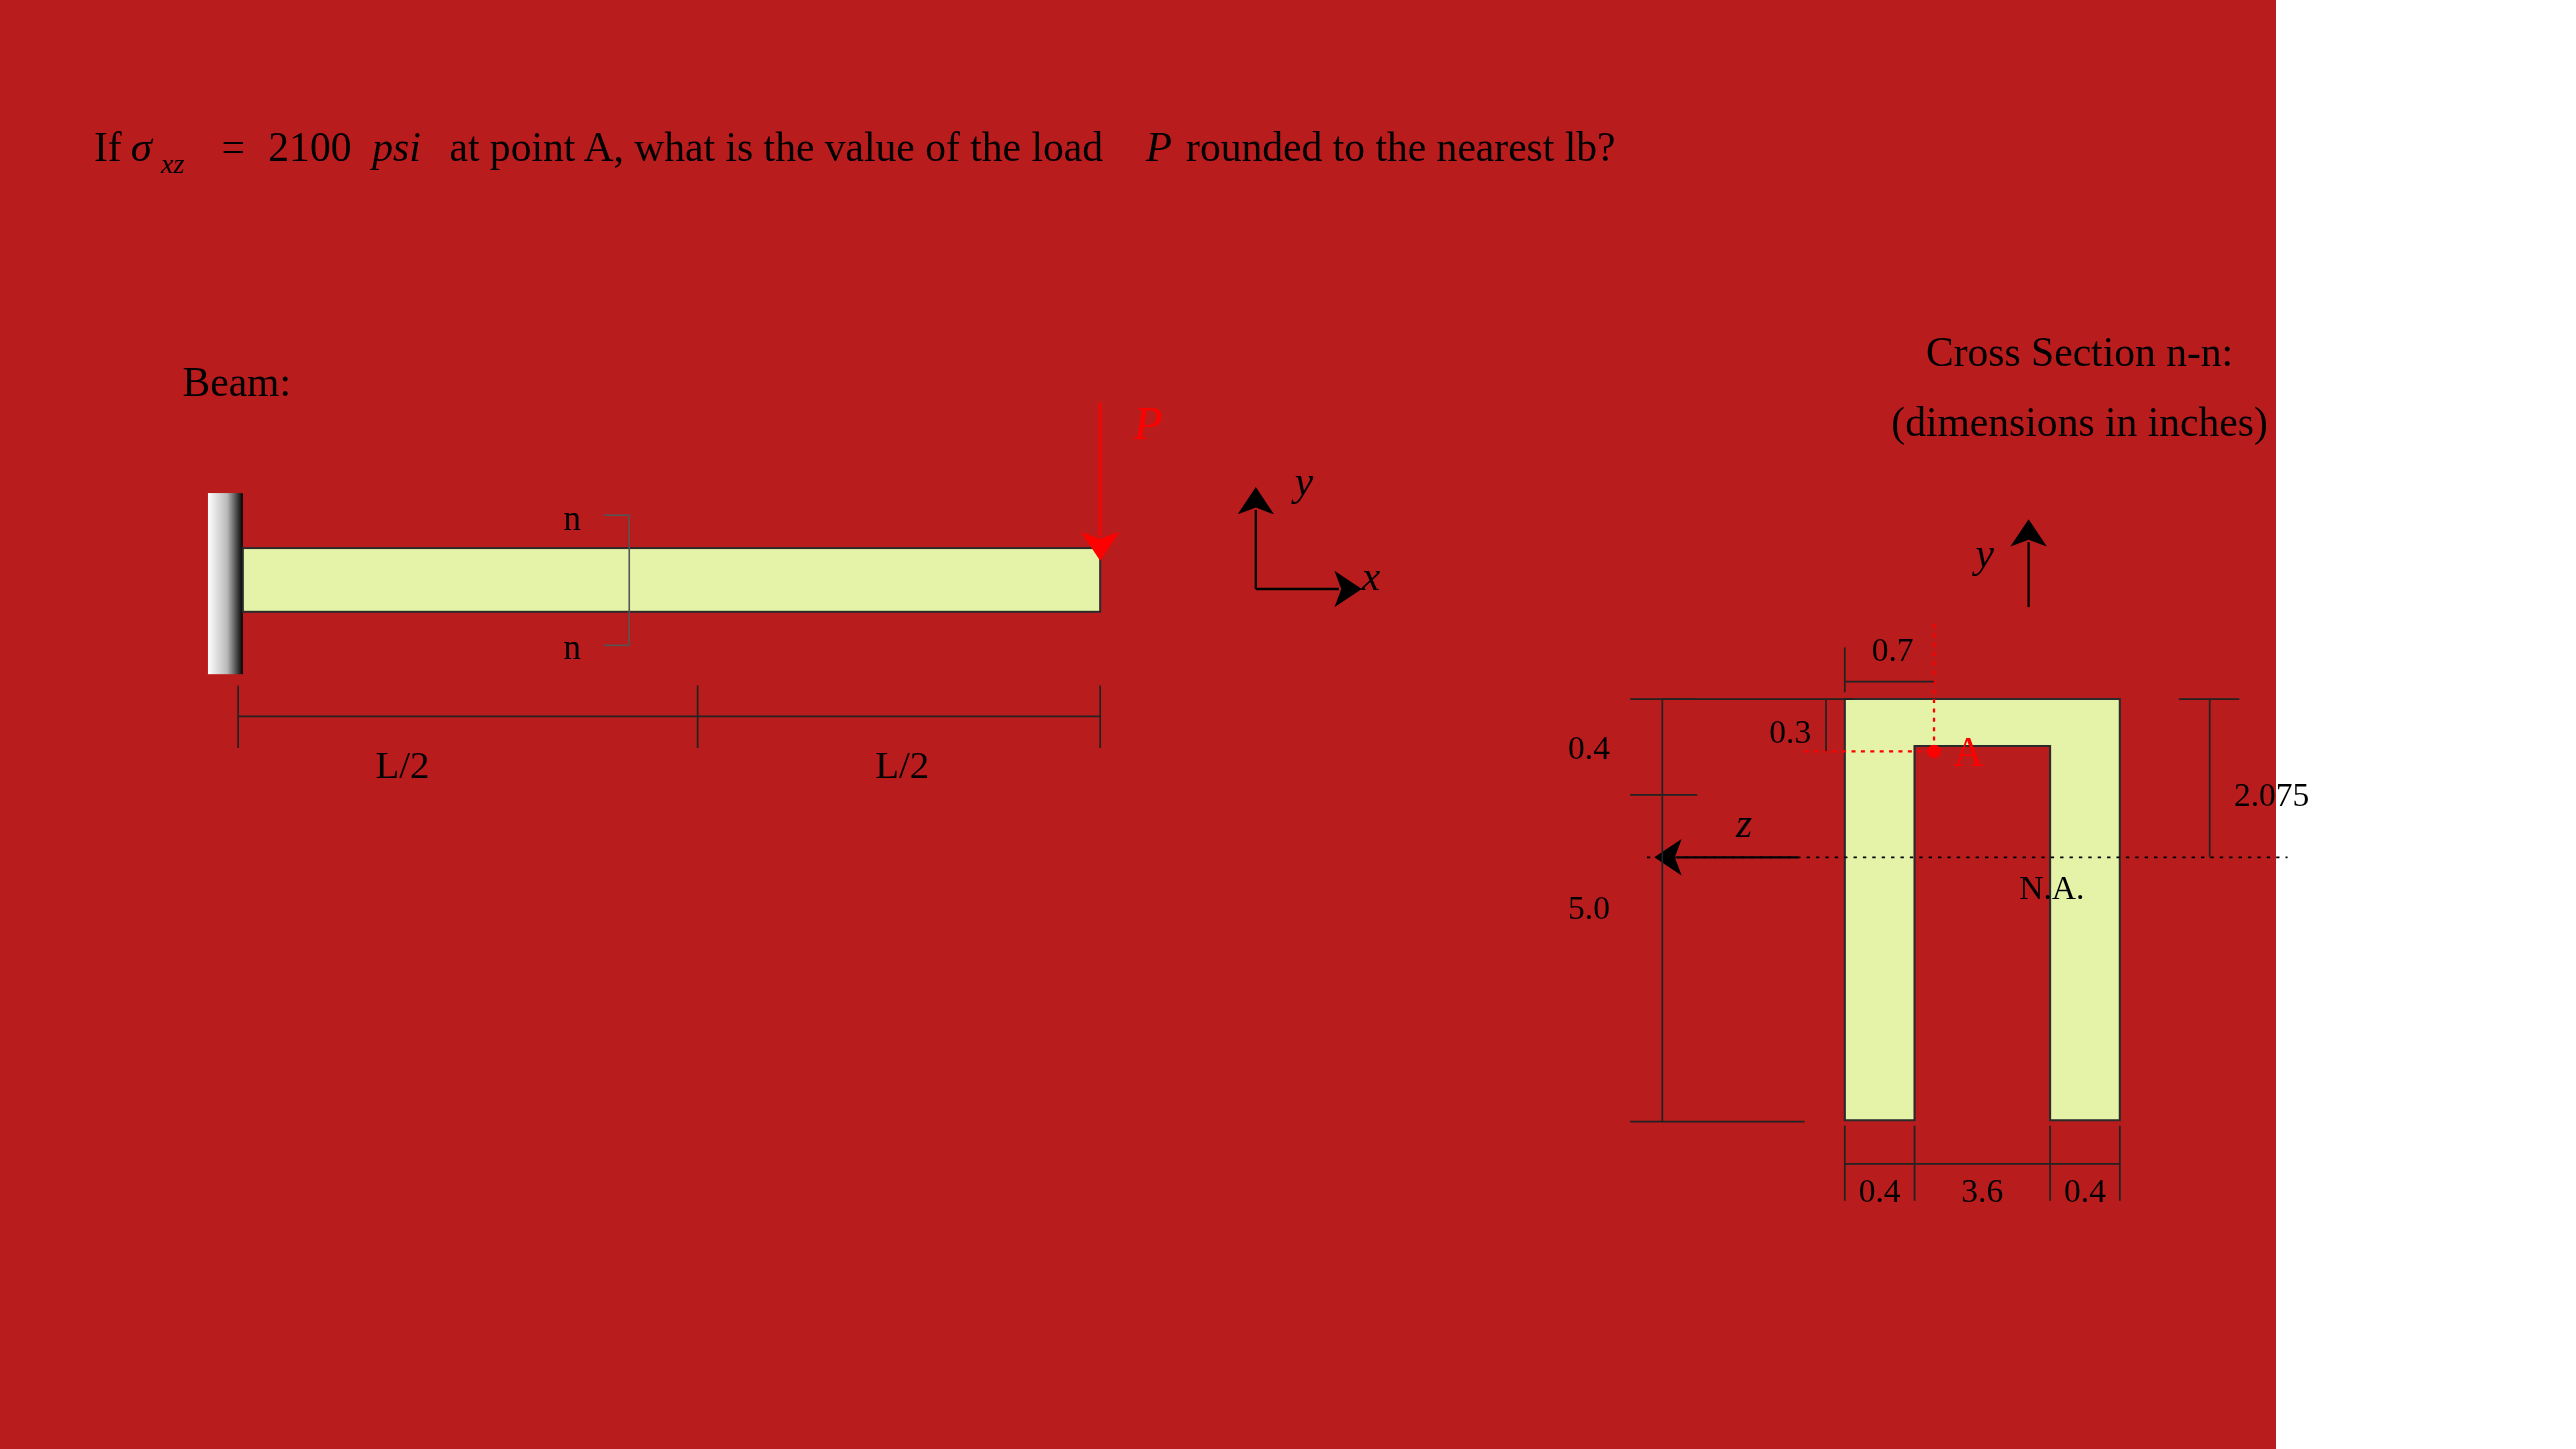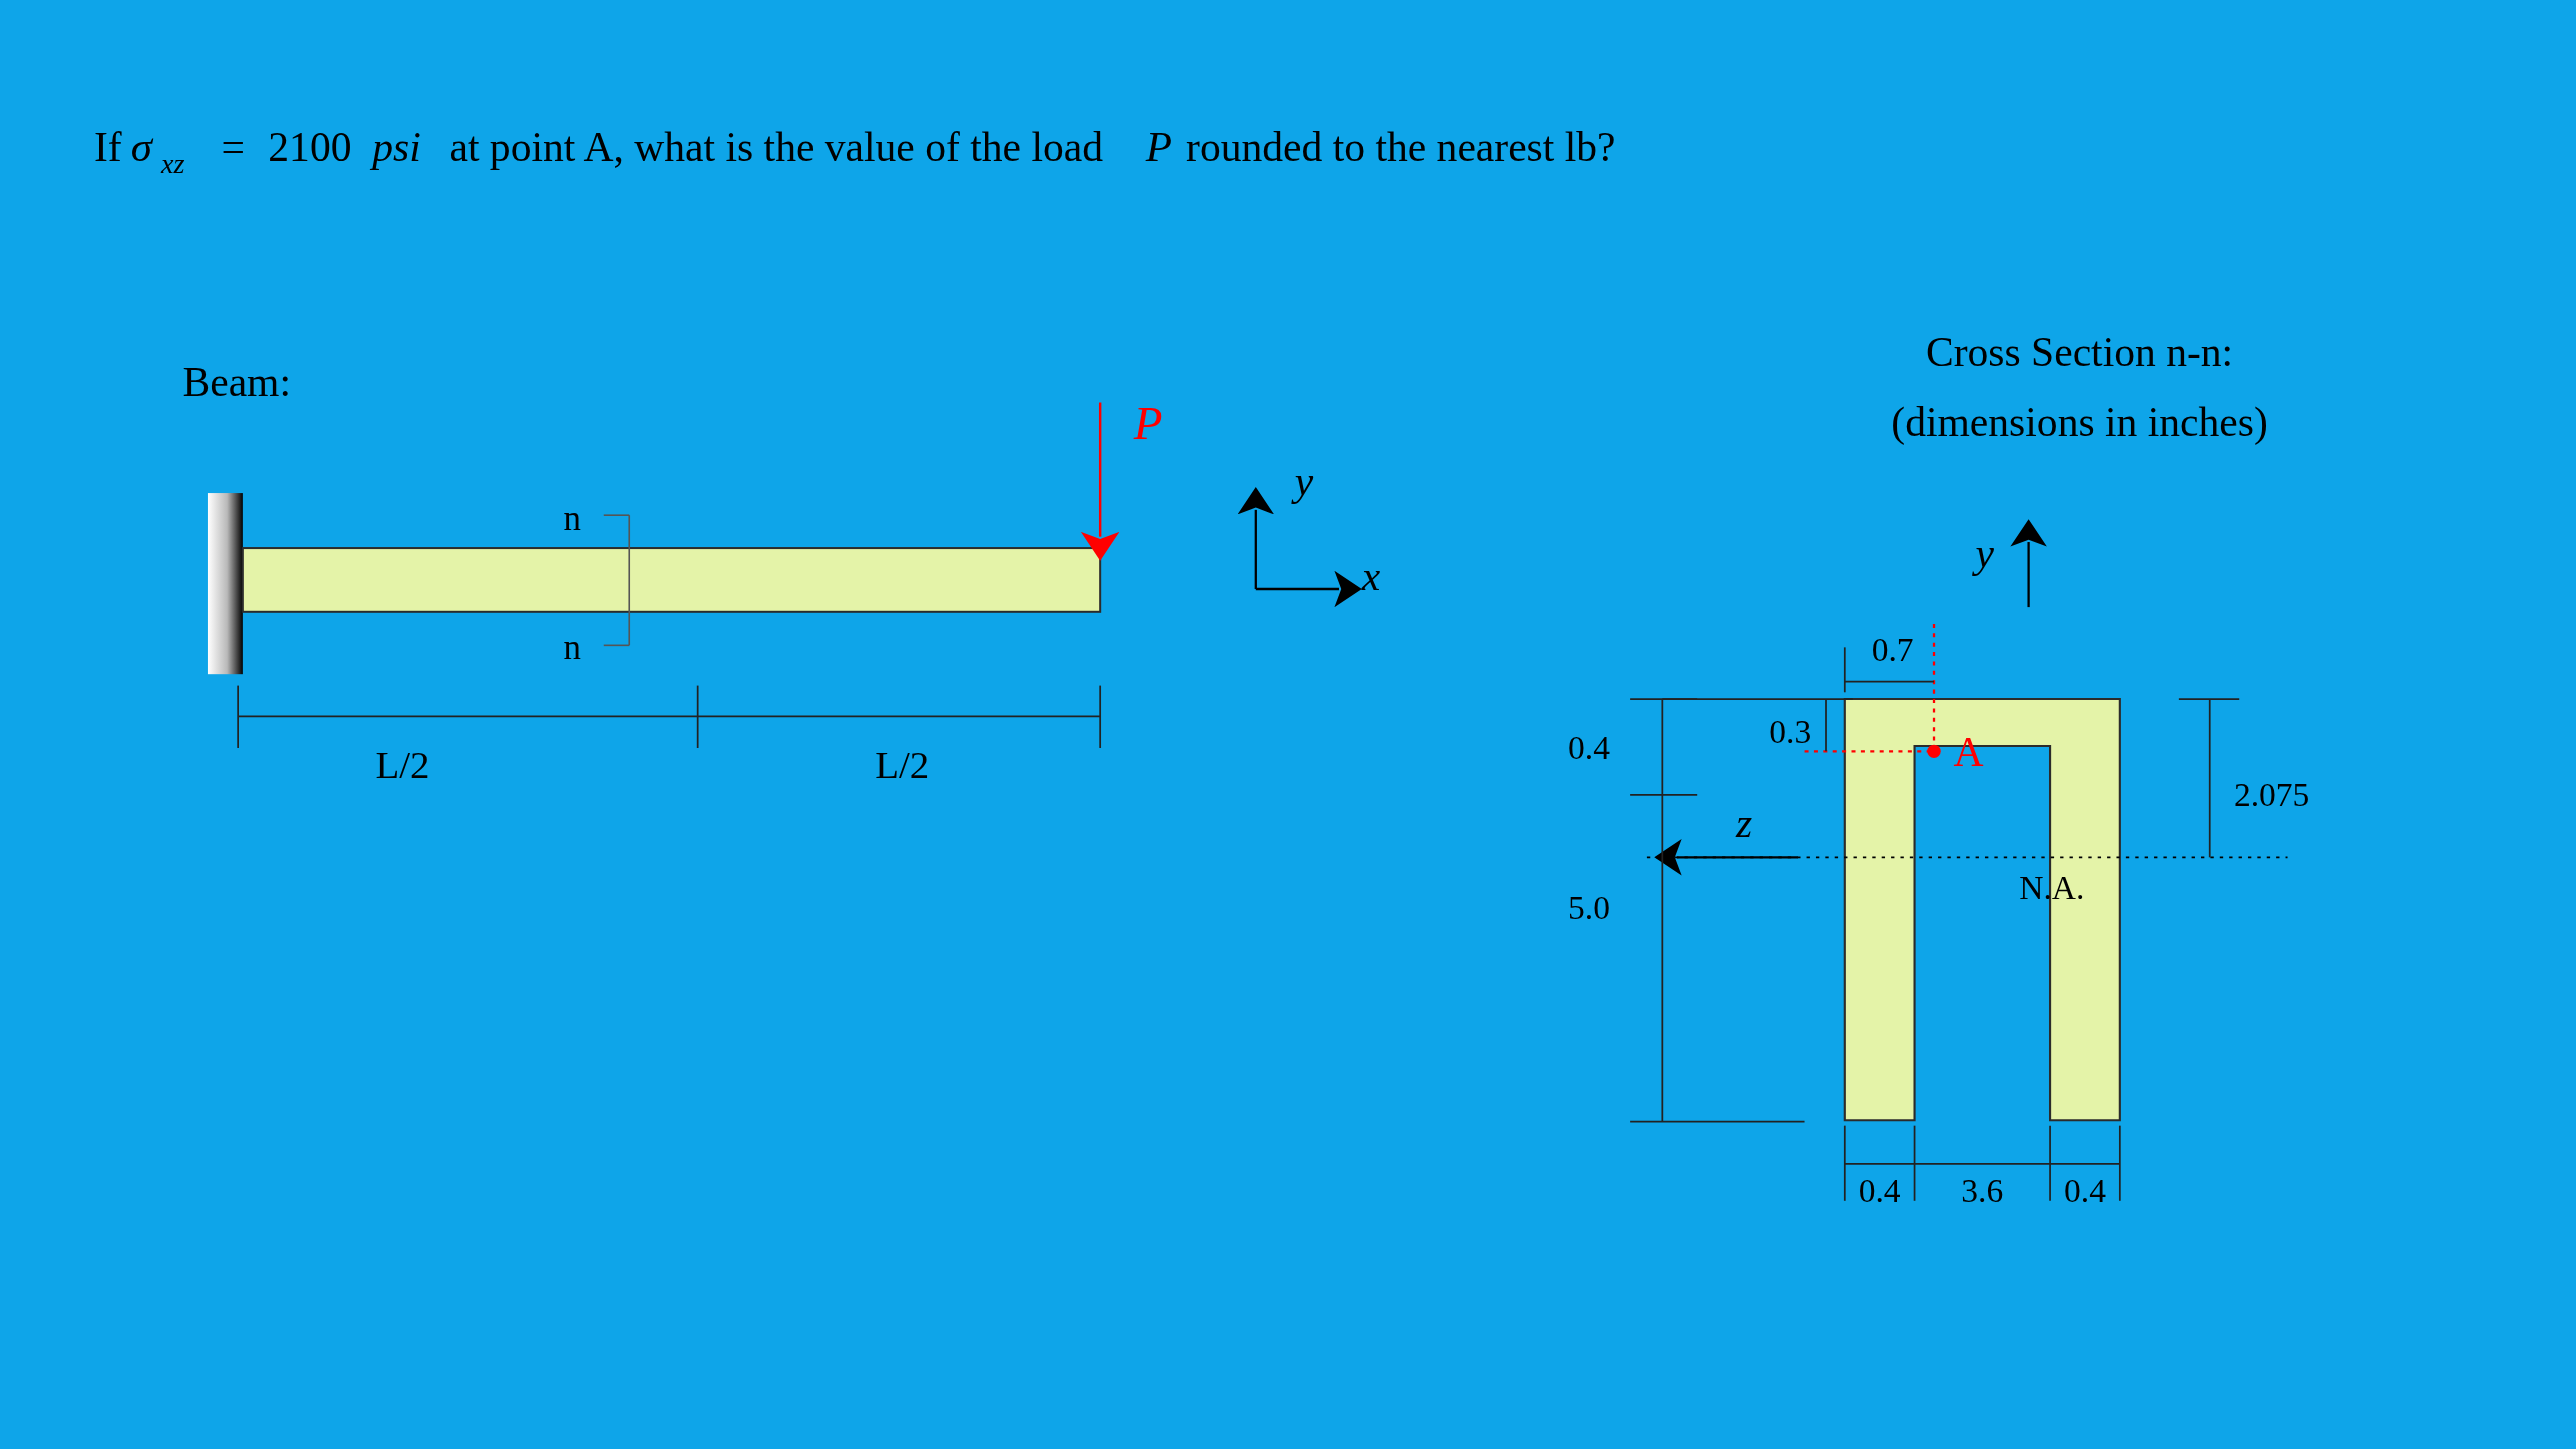--- a/index.html
+++ b/index.html
@@ -9,23 +9,23 @@
   }
   body {
     width: 2576px;
     height: 1449px;
     font-family: "Liberation Serif", "DejaVu Serif", serif;
     color: #000000;
     overflow: hidden;
   }
   #stage {
     position: relative;
-    width: 2576px;
+    width: 2276px;
     height: 1449px;
-    background: #0ea5e9;
+    background: #b91c1c;
   }
   svg.figure {
     position: absolute;
     left: 0;
     top: 0;
     width: 2576px;
     height: 1449px;
   }
   .txt {
     font-family: "Liberation Serif", "DejaVu Serif", serif;

